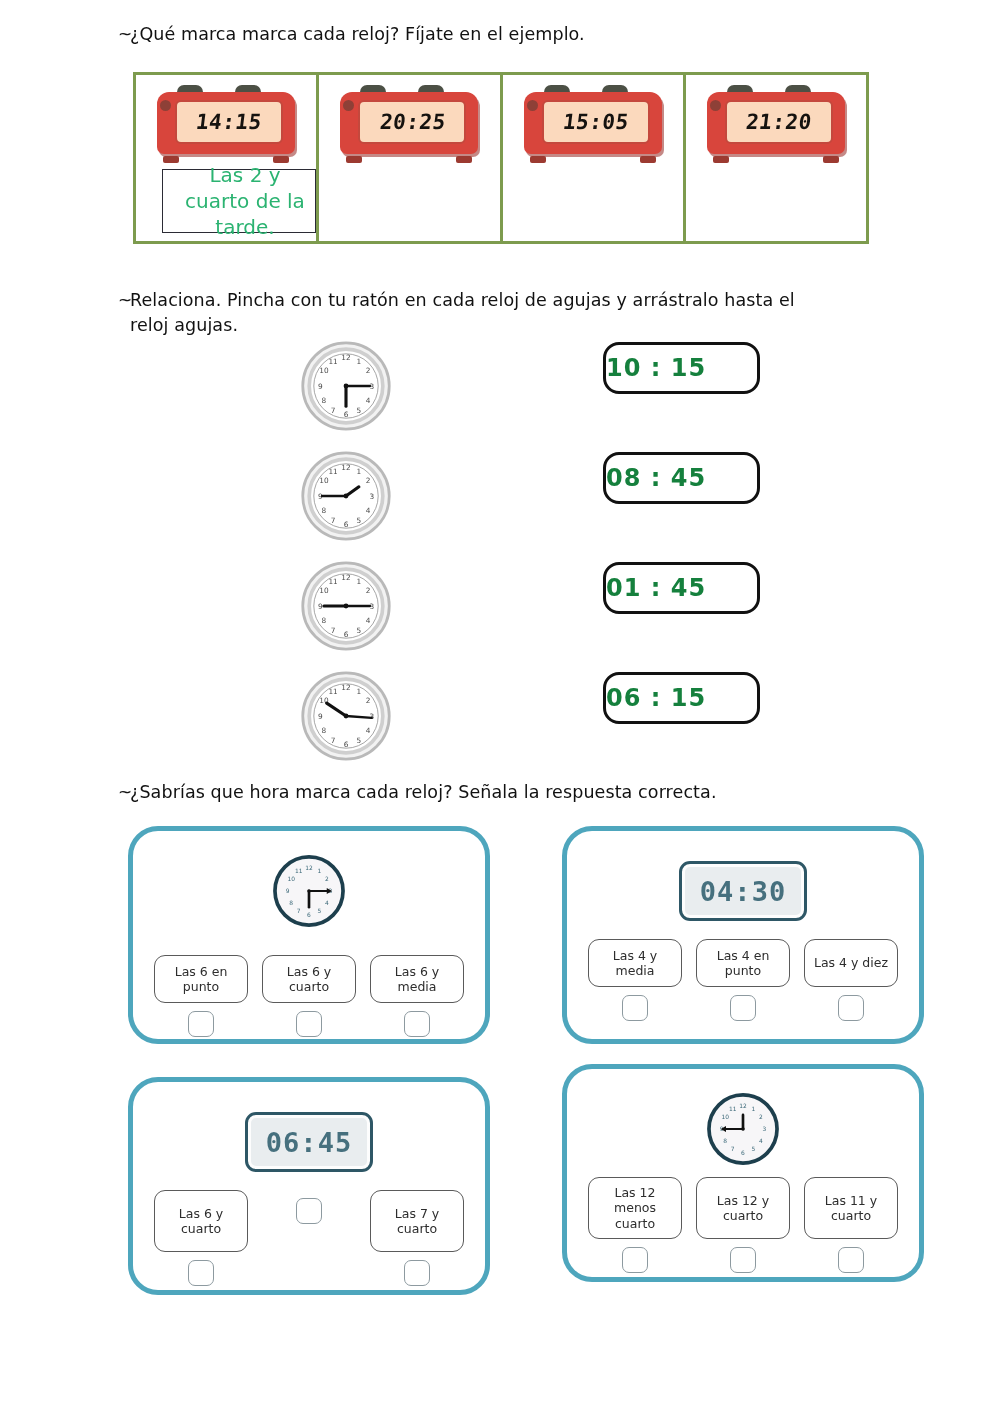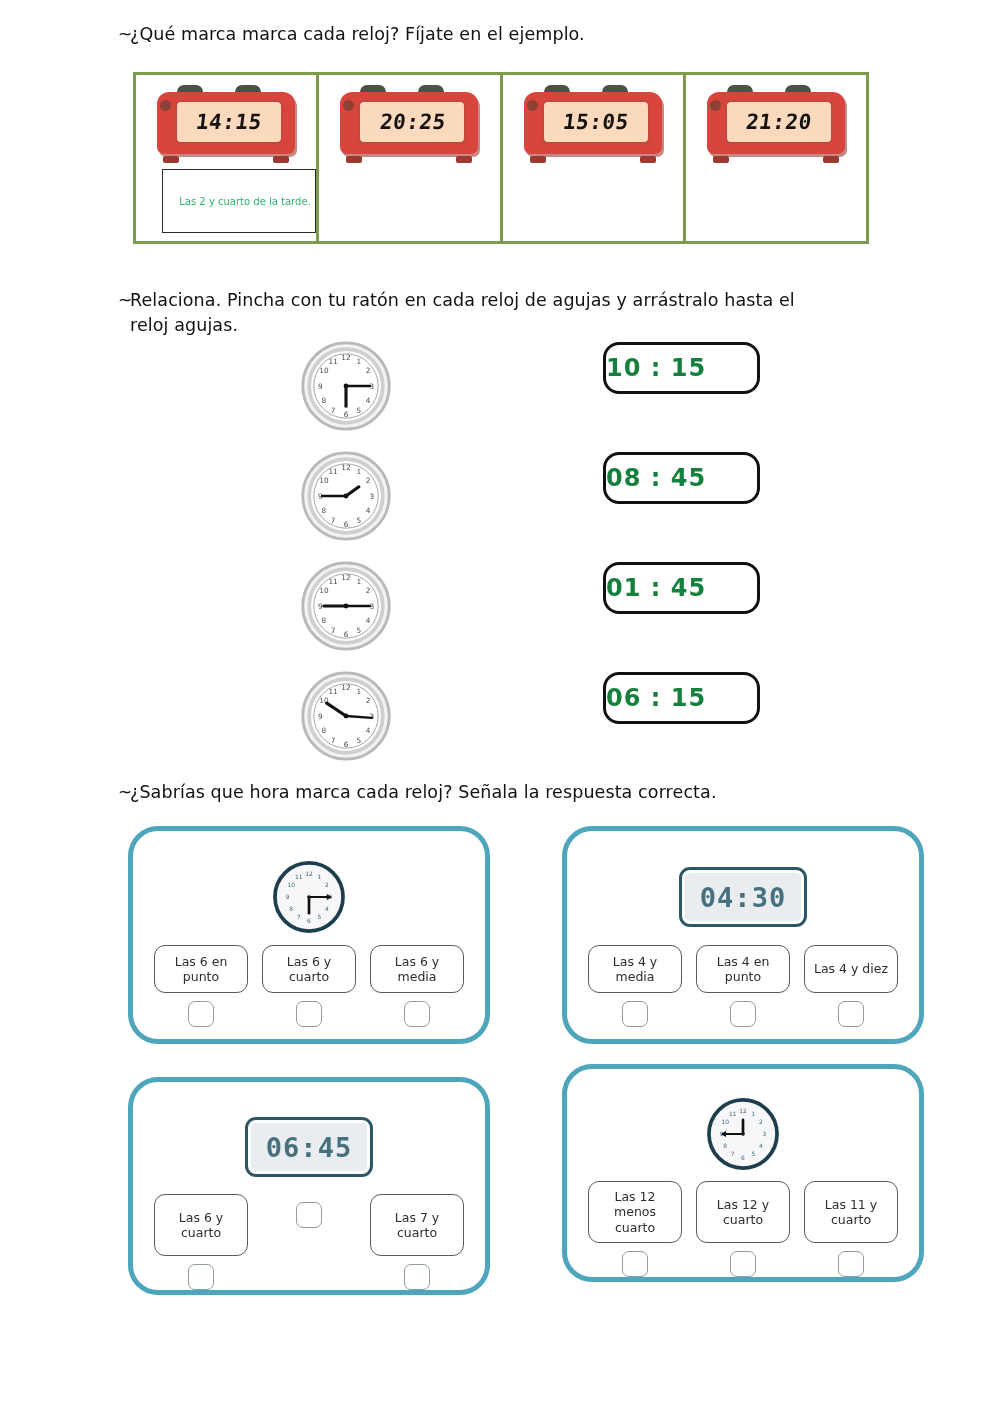--- a/index.html
+++ b/index.html
@@ -89,21 +89,21 @@
     left:26px; bottom:8px;
     width:154px; height:64px;
     border:1.5px solid #2b2b35;
     background:#fff;
     display:flex; align-items:center; justify-content:center;
     text-align:center;
     padding:2px 4px;
   }
   .example-box span {
     color:#2bb371;
-    font-size:10px;
+    font-size:20px;
     line-height:1.3;
     margin-left:12px;
   }
 
   
   #match-area { position:absolute; left:0; top:332px; width:1000px; height:430px; }
   .analog-wrap { position:absolute; left:300px; width:92px; height:92px; }
   .digital-pill {
     position:absolute; left:603px;
     width:157px; height:52px;
@@ -123,21 +123,21 @@
   #quiz-area { position:absolute; left:0; top:826px; width:1000px; height:520px; }
   .quiz-card {
     position:absolute;
     width:362px; height:218px;
     border:5px solid #4ea6bd;
     border-radius:30px;
     background:#fff;
     display:flex;
     flex-direction:column;
     align-items:center;
-    padding-top:22px;
+    padding-top:16px;
   }
   .quiz-card .stim { height:88px; display:flex; align-items:center; justify-content:center; }
 
   .lcd {
     width:128px; height:60px;
     border:3px solid #2e5766;
     border-radius:11px;
     background:#e9edef;
     display:flex; align-items:center; justify-content:center;
     box-shadow:inset 0 0 0 3px #fdfdfd;
@@ -364,21 +364,21 @@
 
 </div>
 
 <div class="instruction" style="left:104px; top:780px;">
   <span class="tilde">~</span>
   <span class="itext">¿Sabrías que hora marca cada reloj? Señala la respuesta correcta.</span>
 </div>
 
 <div id="quiz-area">
 
-  <div class="quiz-card" style="left:128px; top:0;">
+  <div class="quiz-card" style="left:128px; top:0;gap:16px;">
     <div class="stim">
       <svg class="teal-clock" viewBox="0 0 100 100">
         <circle cx="50" cy="50" r="46" fill="#f7f6f8" stroke="#1d3f4d" stroke-width="5"></circle>
         <g fill="#3b6878" font-size="8" font-family="DejaVu Sans, sans-serif" text-anchor="middle">
           <text x="50" y="22">12</text>
             <text x="64" y="26">1</text>
             <text x="74" y="37">2</text>
           <text x="79" y="53">3</text>
             <text x="74" y="69">4</text>
             <text x="64" y="80">5</text>

